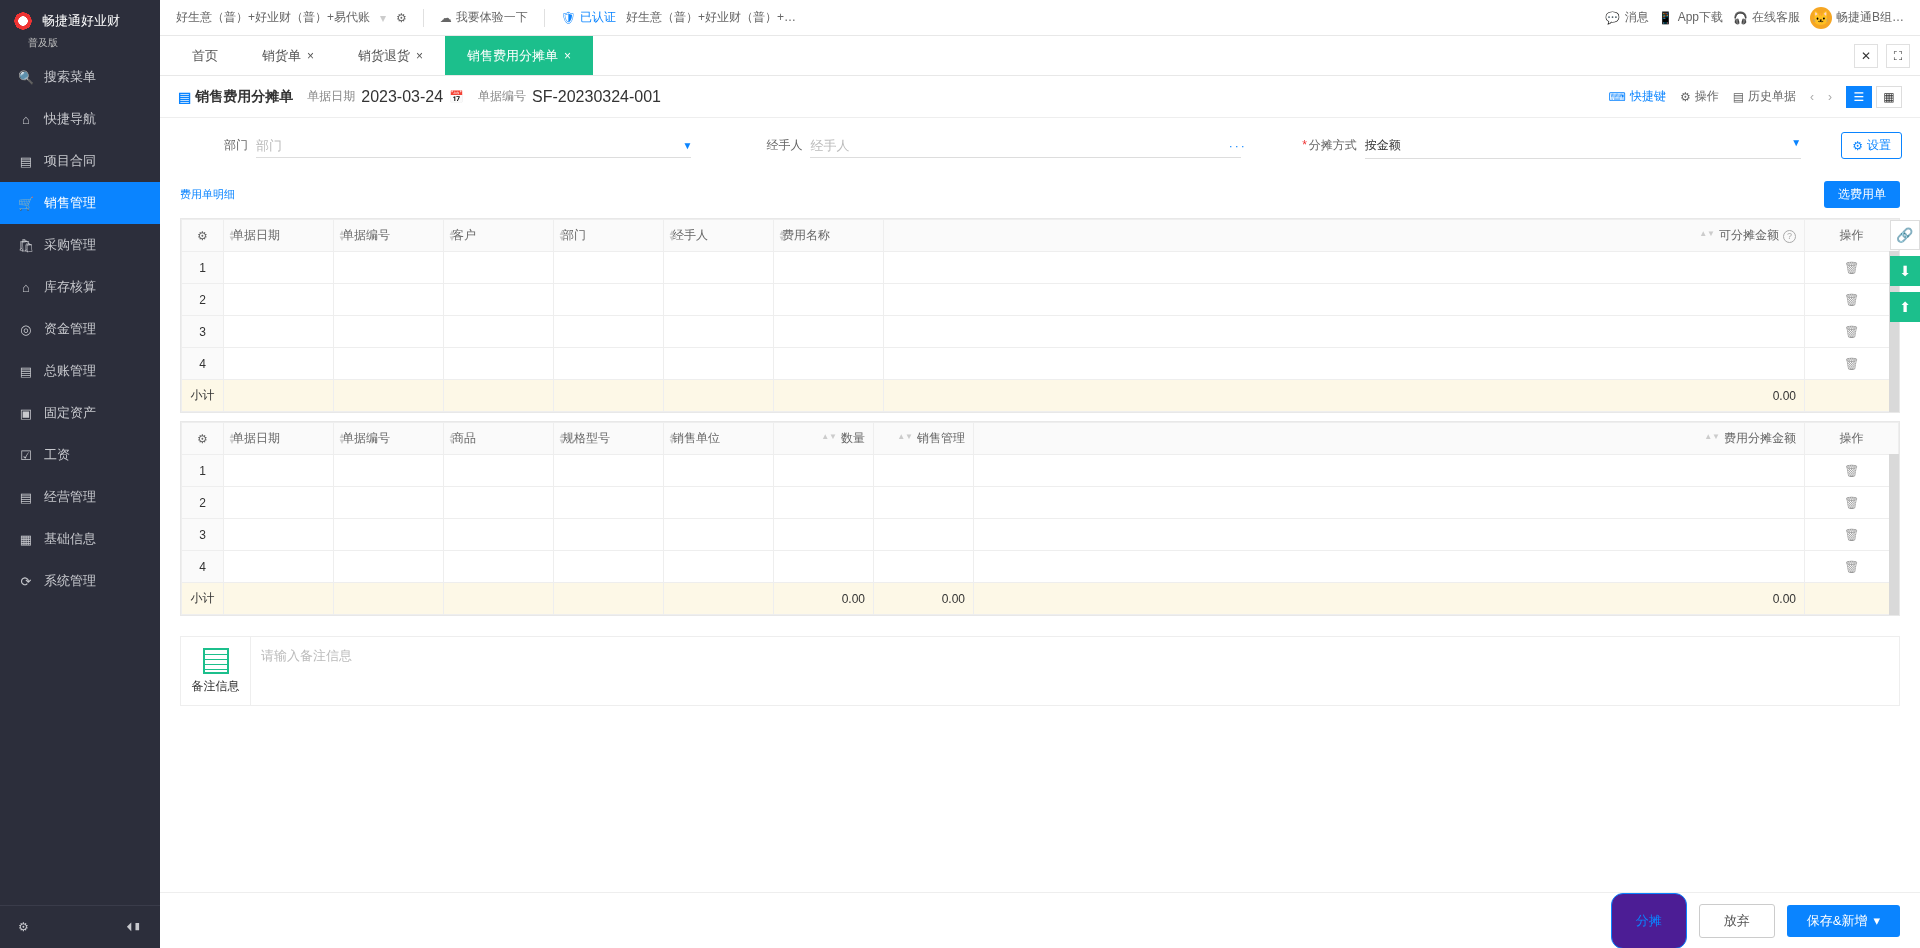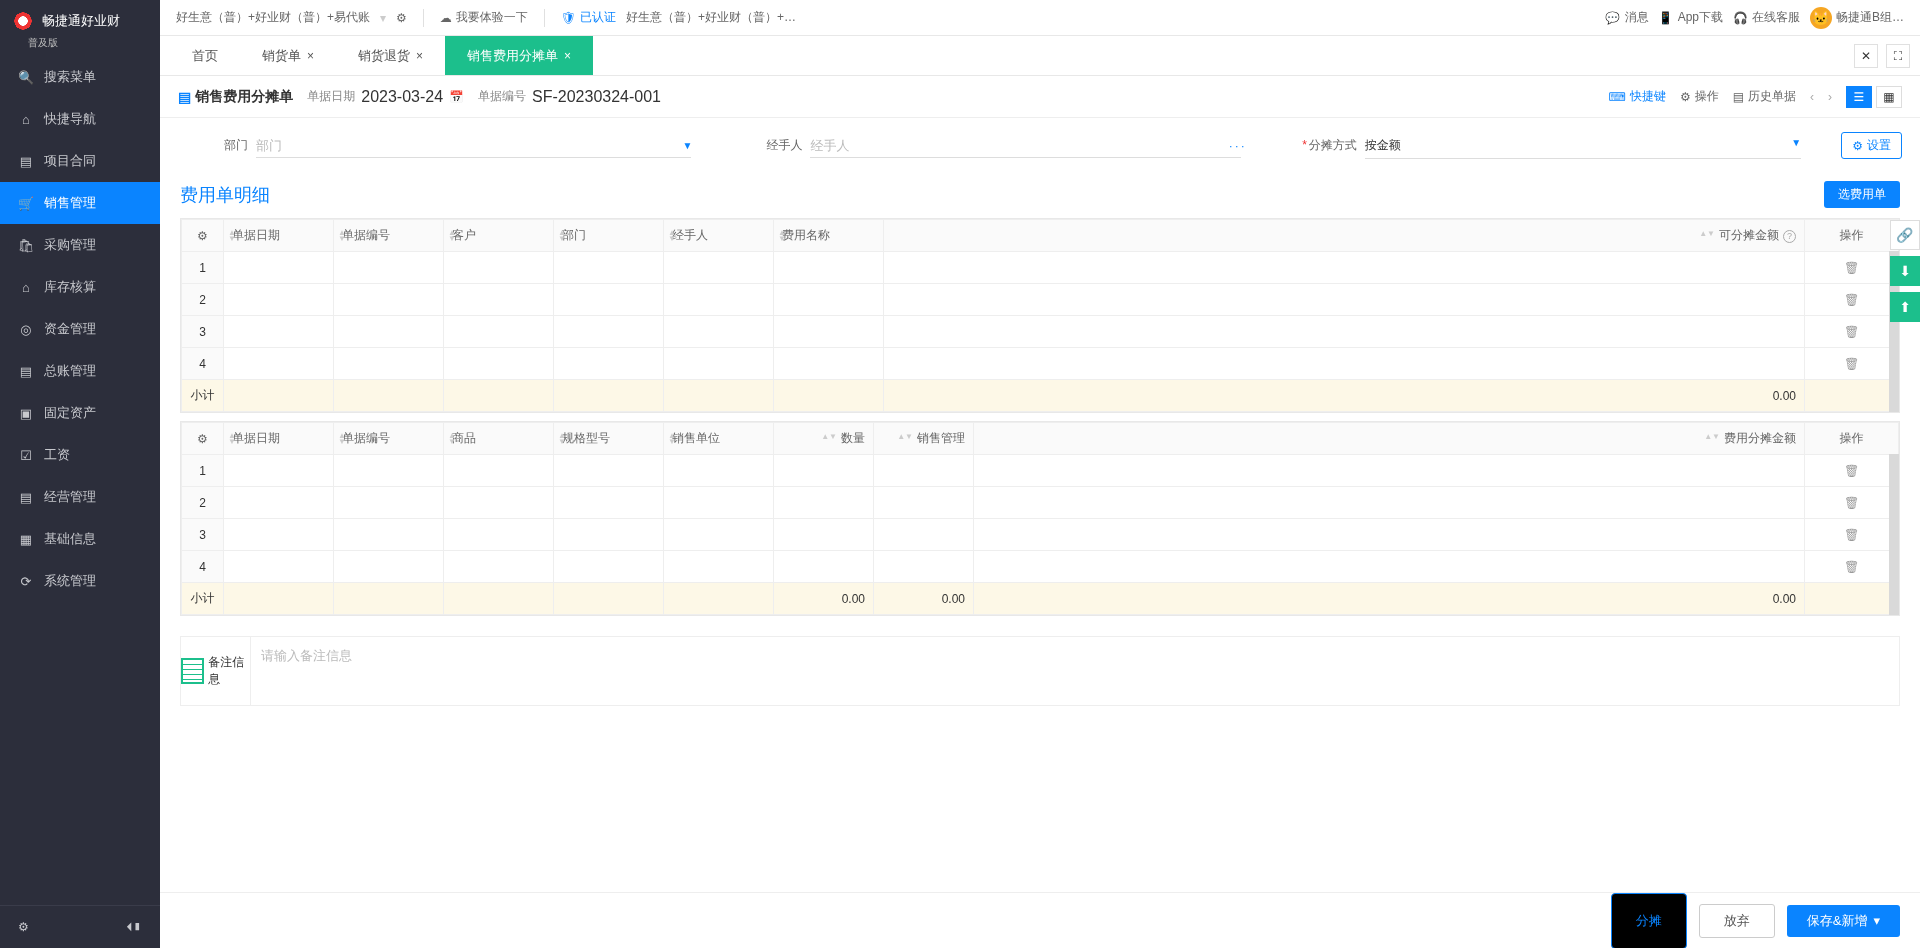--- a/index.html
+++ b/index.html
@@ -62,49 +62,49 @@
 .form-item .inp { flex: 1; border: none; border-bottom: 1px solid #ddd; padding: 4px 0; font-size: 13px; color: #333; background: transparent; outline: none; }
 .form-item .inp::placeholder { color: #bbb; }
 .form-item .caret { color: #0a84ff; cursor: pointer; font-size: 10px; margin-left: -16px; }
 .form-item .more { color: #0a84ff; cursor: pointer; letter-spacing: 2px; margin-left: -20px; }
 .req { color: #e33; margin-right: 2px; }
 .form-item .sel { min-width: 240px; border: none; border-bottom: 1px solid #ddd; padding: 4px 0; display: flex; justify-content: space-between; color: #333; cursor: pointer; }
 .settings-btn { border: 1px solid #0a84ff; color: #0a84ff; padding: 4px 10px; border-radius: 3px; cursor: pointer; display: flex; align-items: center; gap: 4px; }
 
 
 .section-hdr { display: flex; align-items: center; padding: 6px 20px; }
-.section-hdr .stitle { color: #0a84ff; font-size: 18px; text-align: center; }
+.section-hdr .stitle { color: #0a84ff; font-size: 11px; text-align: center; }
 .section-hdr .spacer { flex: 1; }
 .btn-primary { background: #0a84ff; color: #fff; border: none; padding: 5px 14px; border-radius: 3px; cursor: pointer; font-size: 12px; }
 
 
 .tbl-wrap { margin: 4px 20px; border: 1px solid #e8e8e8; position: relative; }
 .tbl { width: 100%; border-collapse: collapse; table-layout: fixed; }
 .tbl th, .tbl td { border: 1px solid #eee; height: 32px; padding: 0 8px; font-size: 12px; text-align: left; overflow: hidden; }
 .tbl th { background: #fafafa; color: #666; font-weight: normal; position: relative; }
 .tbl th .sort { position: absolute; left: 4px; top: 50%; transform: translateY(-50%); font-size: 8px; color: #ccc; display: flex; flex-direction: column; line-height: 6px; cursor: pointer; }
 .tbl .row-no { text-align: center; width: 42px; background: #fafafa; }
 .tbl .gear-cell { text-align: center; cursor: pointer; }
 .tbl .op-cell { text-align: center; }
 .tbl .del { cursor: pointer; color: #999; }
 .tbl .num { text-align: right; }
 .tbl .subtotal td { background: #fdf8e7; }
 .tbl .help-icon { display: inline-block; width: 13px; height: 13px; border: 1px solid #aaa; border-radius: 50%; font-size: 9px; text-align: center; line-height: 11px; color: #aaa; margin-left: 4px; }
 .scroll-hint { position: absolute; right: 0; top: 32px; bottom: 0; width: 10px; background: #d9d9d9; }
 
 
 .remarks { display: flex; margin: 16px 20px 0; border: 1px solid #eee; height: 70px; }
-.remarks .ricon { width: 70px; display: flex; flex-direction: row; align-items: center; justify-content: center; border-right: 1px solid #eee; gap: 4px; }
+.remarks .ricon { width: 70px; display: flex; flex-direction: column; align-items: center; justify-content: center; border-right: 1px solid #eee; gap: 4px; }
 .remarks .ricon .ibox { width: 26px; height: 26px; border: 2px solid #1cbf8c; background: repeating-linear-gradient(#fff,#fff 4px,#1cbf8c 4px,#1cbf8c 5px); }
 .remarks textarea { flex: 1; border: none; resize: none; padding: 10px; font-family: inherit; font-size: 13px; outline: none; }
 .remarks textarea::placeholder { color: #bbb; }
 
 
 .footer { position: absolute; bottom: 0; left: 0; right: 0; height: 56px; display: flex; align-items: center; justify-content: flex-end; gap: 12px; padding: 0 20px; border-top: 1px solid #eee; background: #fff; }
-.btn-outline-blue { border: 1px solid #0a84ff; color: #0a84ff; background: #000000; padding: 18px 24px; border-radius: 4px; cursor: pointer; font-size: 13px; }
+.btn-outline-blue { border: 1px solid #0a84ff; color: #0a84ff; background: #4c1d95; padding: 18px 24px; border-radius: 12px; cursor: pointer; font-size: 13px; }
 .btn-outline-gray { border: 1px solid #ccc; color: #555; background: #fff; padding: 7px 24px; border-radius: 3px; cursor: pointer; font-size: 13px; }
 .btn-big-primary { background: #0a84ff; color: #fff; border: none; padding: 7px 20px; border-radius: 3px; cursor: pointer; font-size: 13px; display: flex; align-items: center; gap: 6px; }
 
 
 .float-tools { position: absolute; right: 0; top: 220px; display: flex; flex-direction: column; gap: 6px; }
 .float-tools .ft { width: 30px; height: 30px; background: #1cbf8c; color: #fff; display: flex; align-items: center; justify-content: center; cursor: pointer; font-size: 14px; }
 .float-tools .ft.gray { background: #fff; border: 1px solid #ddd; color: #888; }
 </style>
 </head>
 <body>

